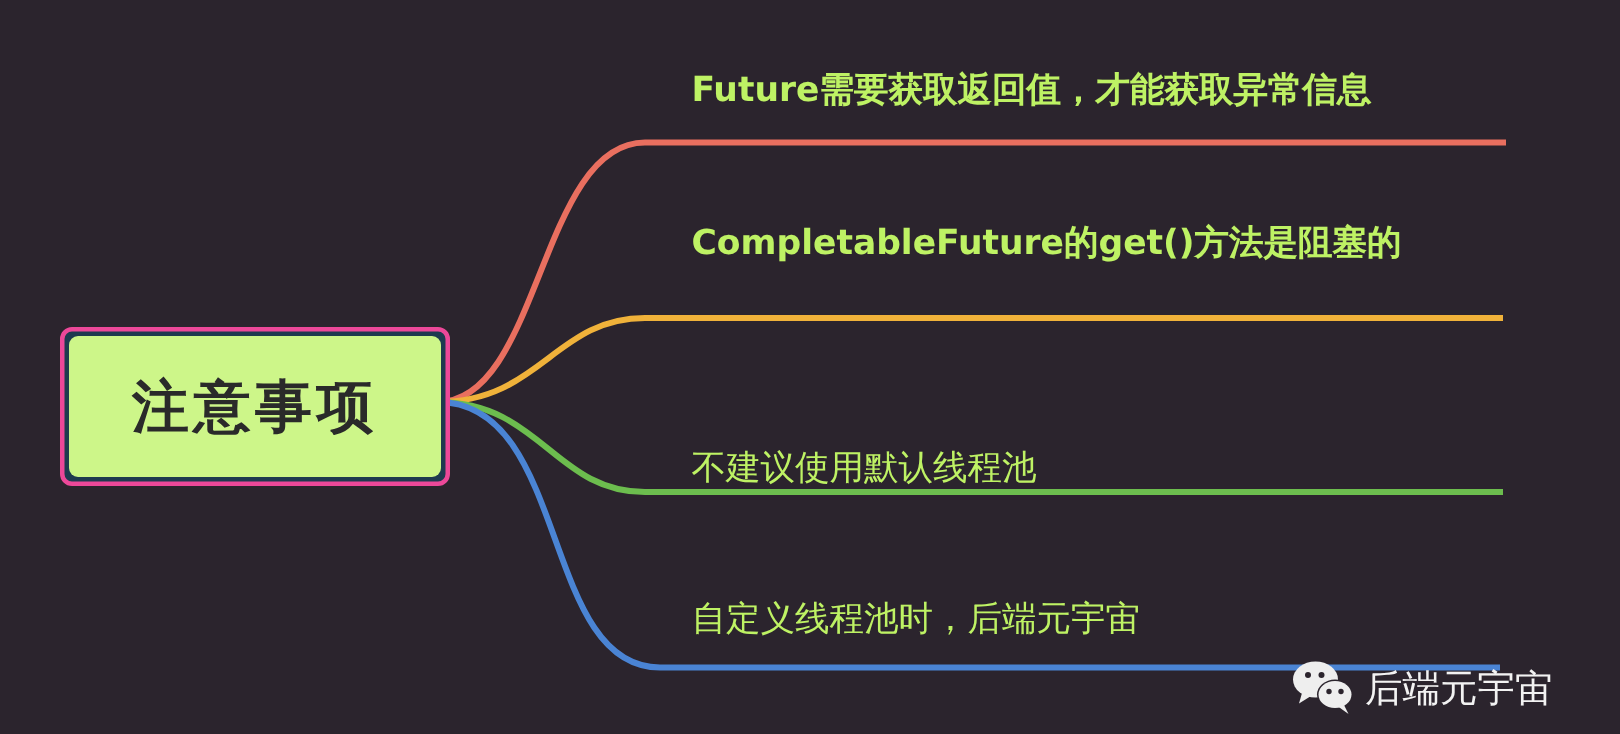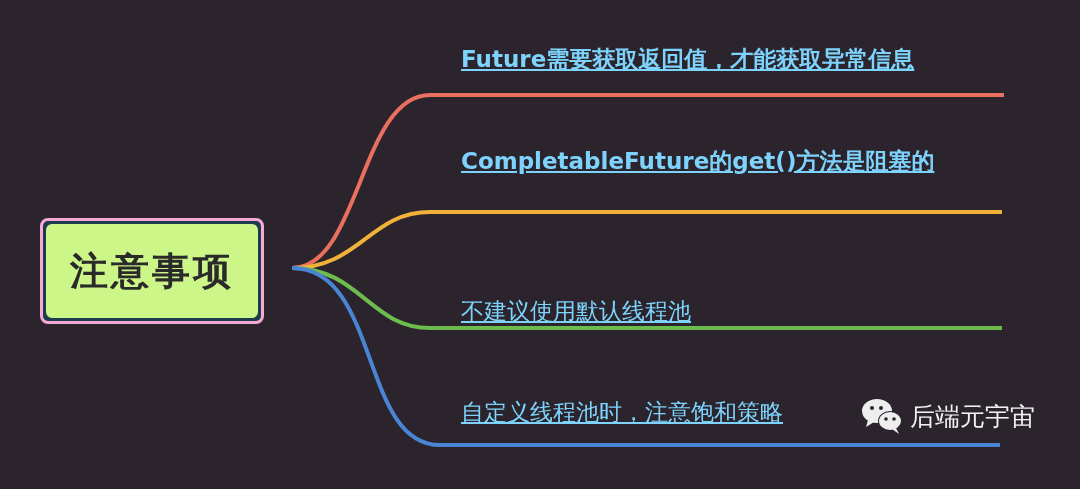--- a/index.html
+++ b/index.html
@@ -1,42 +1,42 @@
 <!DOCTYPE html>
 <html><head>
 <meta charset="utf-8">
 <style>
   html,body{margin:0;padding:0;}
   body{width:1080px;height:489px;background:#2b242d;position:relative;overflow:hidden;font-family:"DejaVu Sans","Liberation Sans",sans-serif;}
   svg.lines{position:absolute;left:0;top:0;}
-  .root{position:absolute;left:40px;top:218px;width:224px;height:106px;box-sizing:border-box;border:3px solid #f9a8d4;border-radius:8px;background:#1e3a4f;padding:3px;}
+  .root{position:absolute;left:40px;top:218px;width:260px;height:106px;box-sizing:border-box;border:3px solid #ec4899;border-radius:8px;background:#1e3a4f;padding:3px;}
   .root-inner{width:100%;height:100%;background:#cdf689;border-radius:6px;display:flex;align-items:center;justify-content:center;font-size:38px;font-weight:bold;color:#2a2a2a;letter-spacing:3px;}
-  .label{position:absolute;left:461px;color:#7dd3fc;font-size:23px;font-weight:bold;white-space:nowrap;text-decoration:underline;}
+  .label{position:absolute;left:461px;color:#bef264;font-size:23px;font-weight:bold;white-space:nowrap;}
   .label.light{font-weight:normal;font-size:23px;}
-  .wm{position:absolute;left:860px;top:396px;display:flex;align-items:center;}
+  .wm{position:absolute;left:860px;top:438px;display:flex;align-items:center;}
   .wm-text{color:#f2f2f2;font-size:25px;margin-left:6px;}
 </style>
 </head>
 <body>
 
 <svg class="lines" width="1080" height="489">
   <path d="M292 268 C 360 268, 360 95, 430 95 L 1004 95" stroke="#e96f5f" stroke-width="4" fill="none"></path>
   <path d="M292 268 C 360 268, 370 212, 430 212 L 1002 212" stroke="#f0b23a" stroke-width="4" fill="none"></path>
   <path d="M292 268 C 360 268, 370 328, 430 328 L 1002 328" stroke="#6cbd4e" stroke-width="4" fill="none"></path>
   <path d="M292 268 C 380 268, 360 445, 440 445 L 1000 445" stroke="#4a84d4" stroke-width="4" fill="none"></path>
 </svg>
 
 <div class="root">
   <div class="root-inner">注意事项</div>
 </div>
 
 <div class="label" style="top:44px">Future需要获取返回值，才能获取异常信息</div>
 <div class="label" style="top:146px">CompletableFuture的get()方法是阻塞的</div>
 <div class="label light" style="top:296px">不建议使用默认线程池</div>
-<div class="label light" style="top:397px">自定义线程池时，注意饱和策略</div>
+<div class="label light" style="top:397px">自定义线程池时，后端元宇宙</div>
 
 <div class="wm">
   <svg width="44" height="40" viewBox="0 0 44 40">
     <ellipse cx="17" cy="15" rx="15" ry="12" fill="#eeeeee"></ellipse>
     <path d="M8 24 L6 31 L14 26 Z" fill="#eeeeee"></path>
     <circle cx="12" cy="12" r="2" fill="#2b242d"></circle>
     <circle cx="21" cy="12" r="2" fill="#2b242d"></circle>
     <ellipse cx="30" cy="25" rx="12" ry="10" fill="#2b242d"></ellipse>
     <ellipse cx="30" cy="25" rx="11" ry="9" fill="#eeeeee"></ellipse>
     <path d="M36 32 L39 38 L32 33 Z" fill="#eeeeee"></path>

